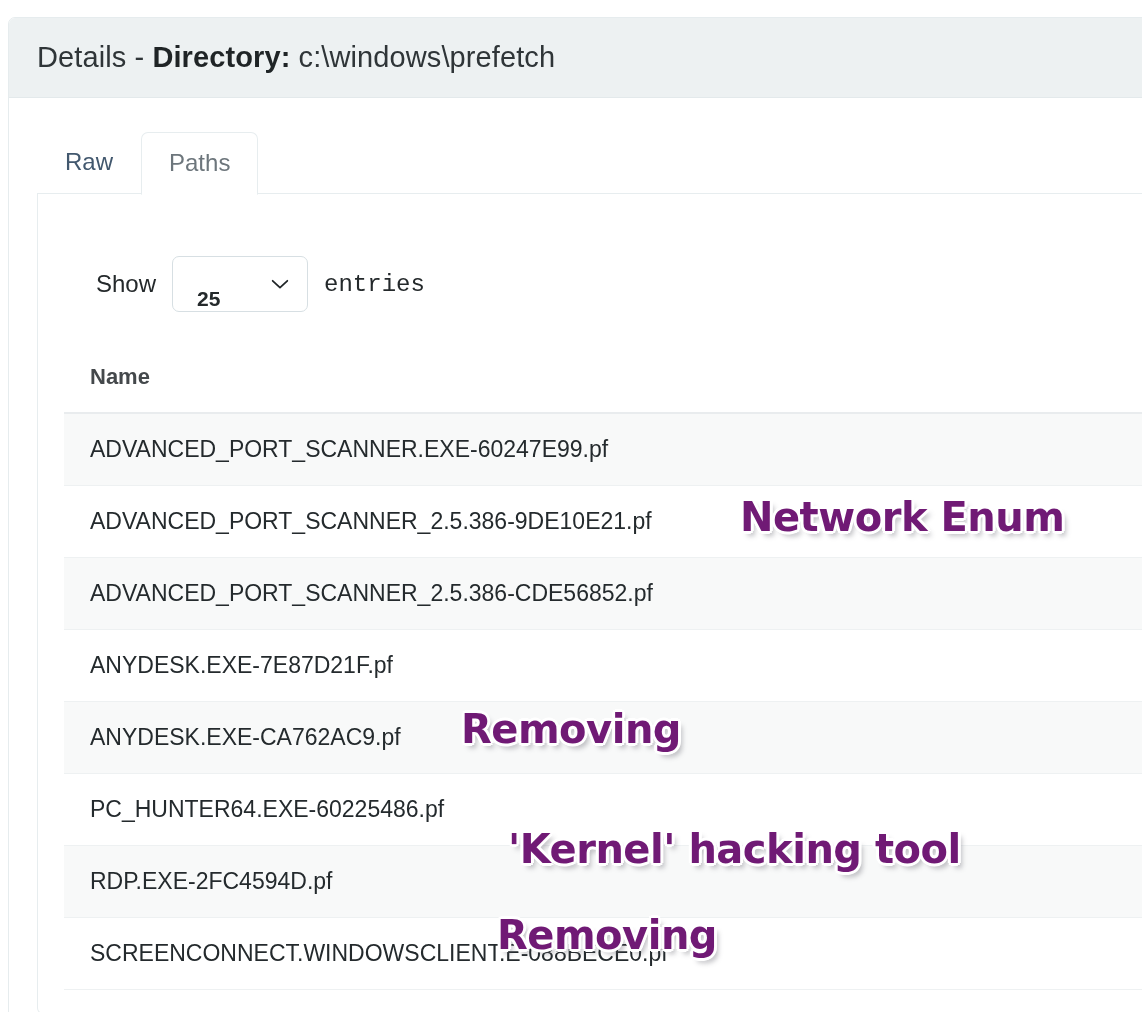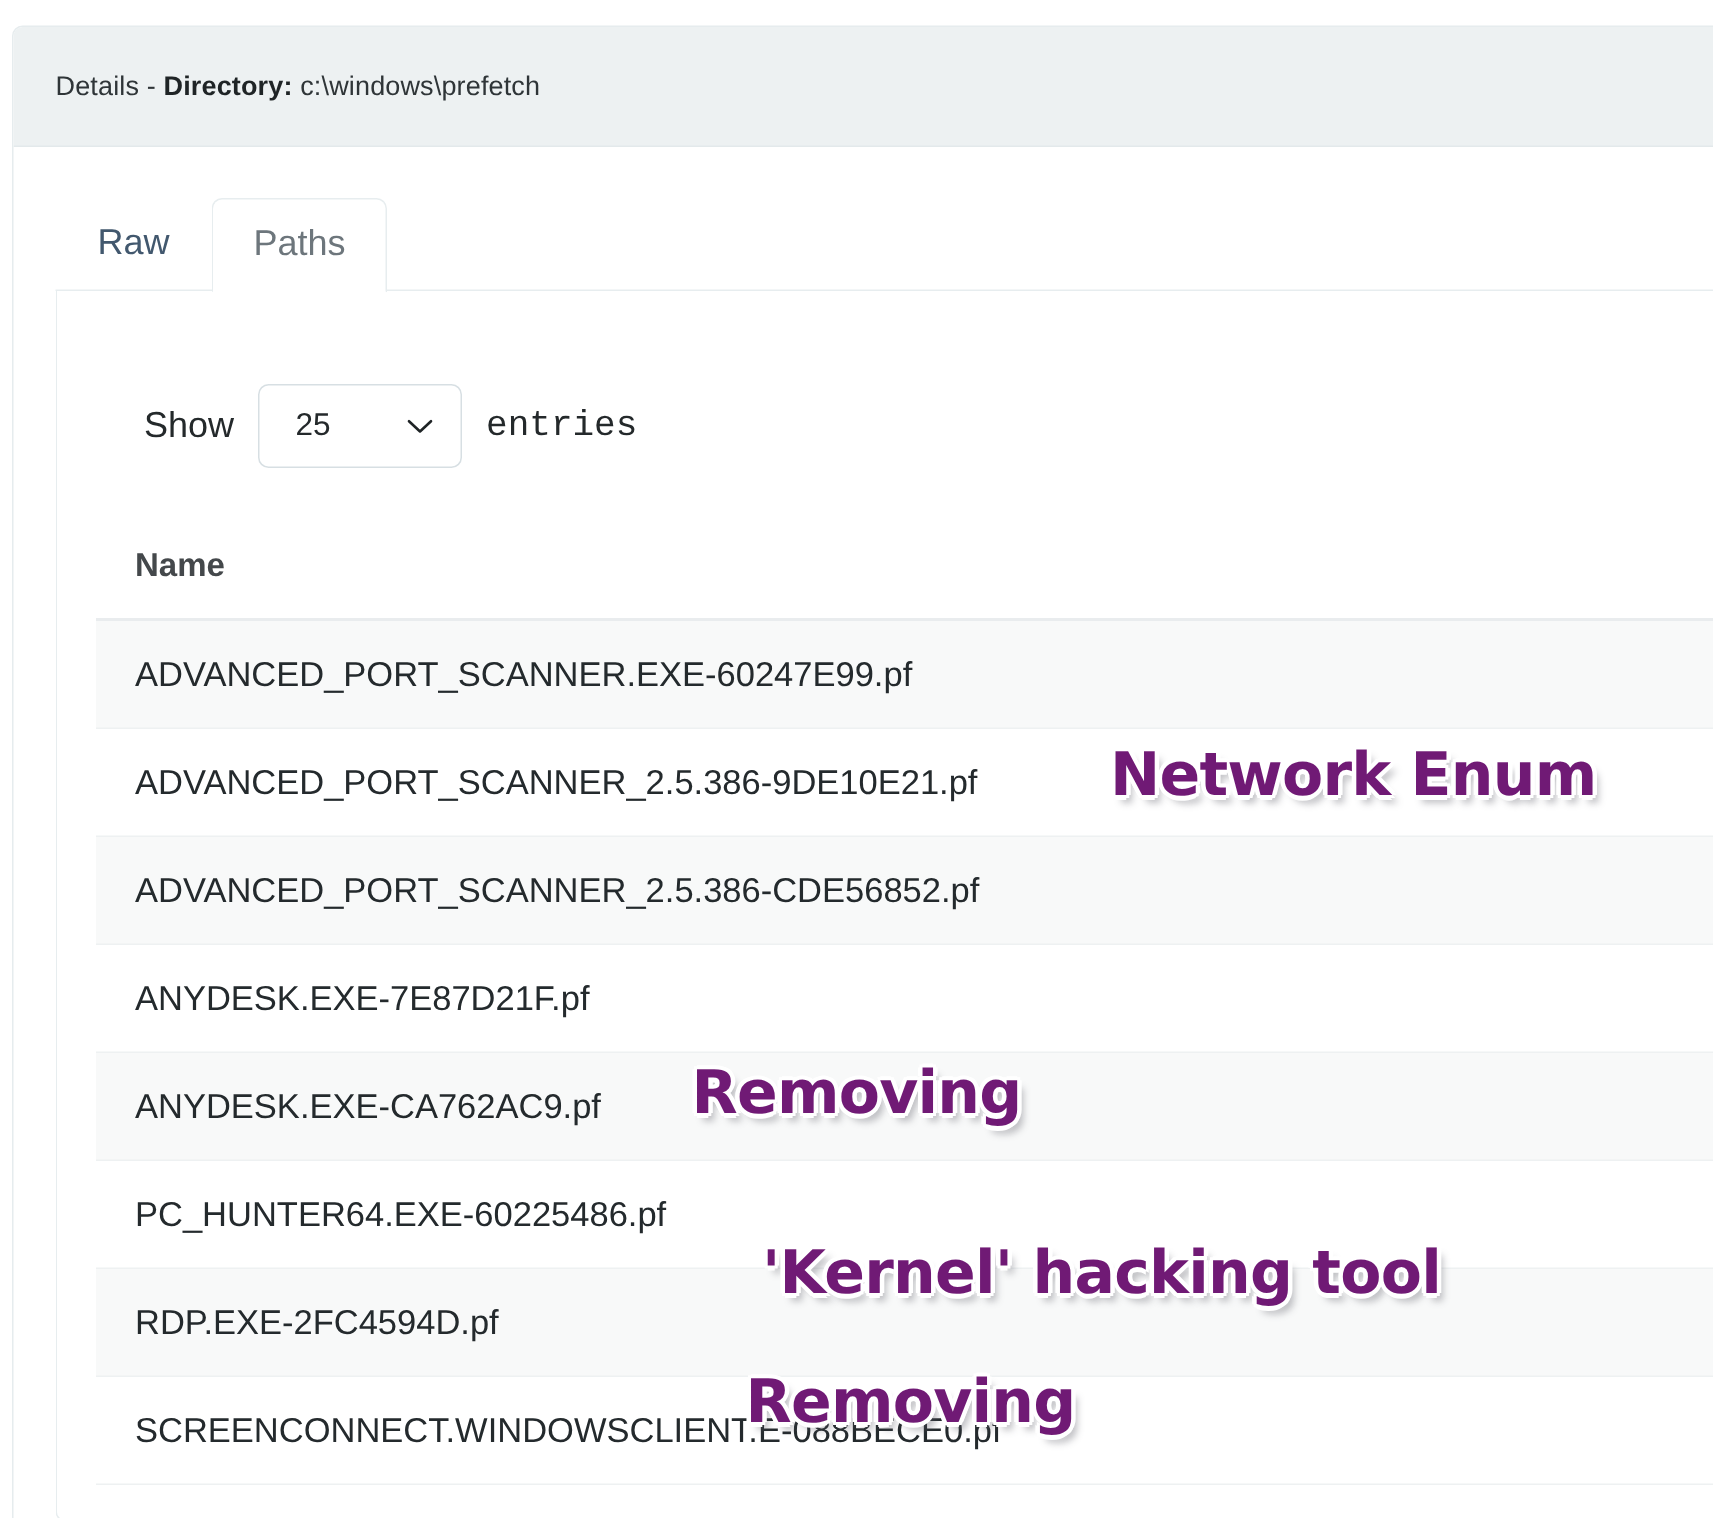--- a/index.html
+++ b/index.html
@@ -34,21 +34,21 @@
   .card-header {
     height: 80px;
     background: #edf1f2;
     border-bottom: 1px solid #e3e9eb;
     display: flex;
     align-items: center;
     padding-left: 28px;
     box-sizing: border-box;
   }
   .card-header-text {
-    font-size: 18px;
+    font-size: 29px;
     color: #2f3538;
     letter-spacing: .1px;
     white-space: nowrap;
   }
   .card-header-text .strong {
     font-weight: 700;
     color: #1f2426;
   }
 
   .card-body {
@@ -125,22 +125,23 @@
 
   .select-box {
     position: relative;
     width: 136px;
     height: 56px;
     background: #ffffff;
     border: 1px solid #d7dfe3;
     border-radius: 7px;
     box-sizing: border-box;
     display: flex;
-    align-items: center;
+    align-items: flex-end;
     cursor: pointer;
+    font-weight: bold;
   }
   .select-value {
     font-size: 21px;
     color: #24292b;
     padding-left: 24px;
   }
   .select-chevron {
     position: absolute;
     right: 16px;
     top: 50%;

